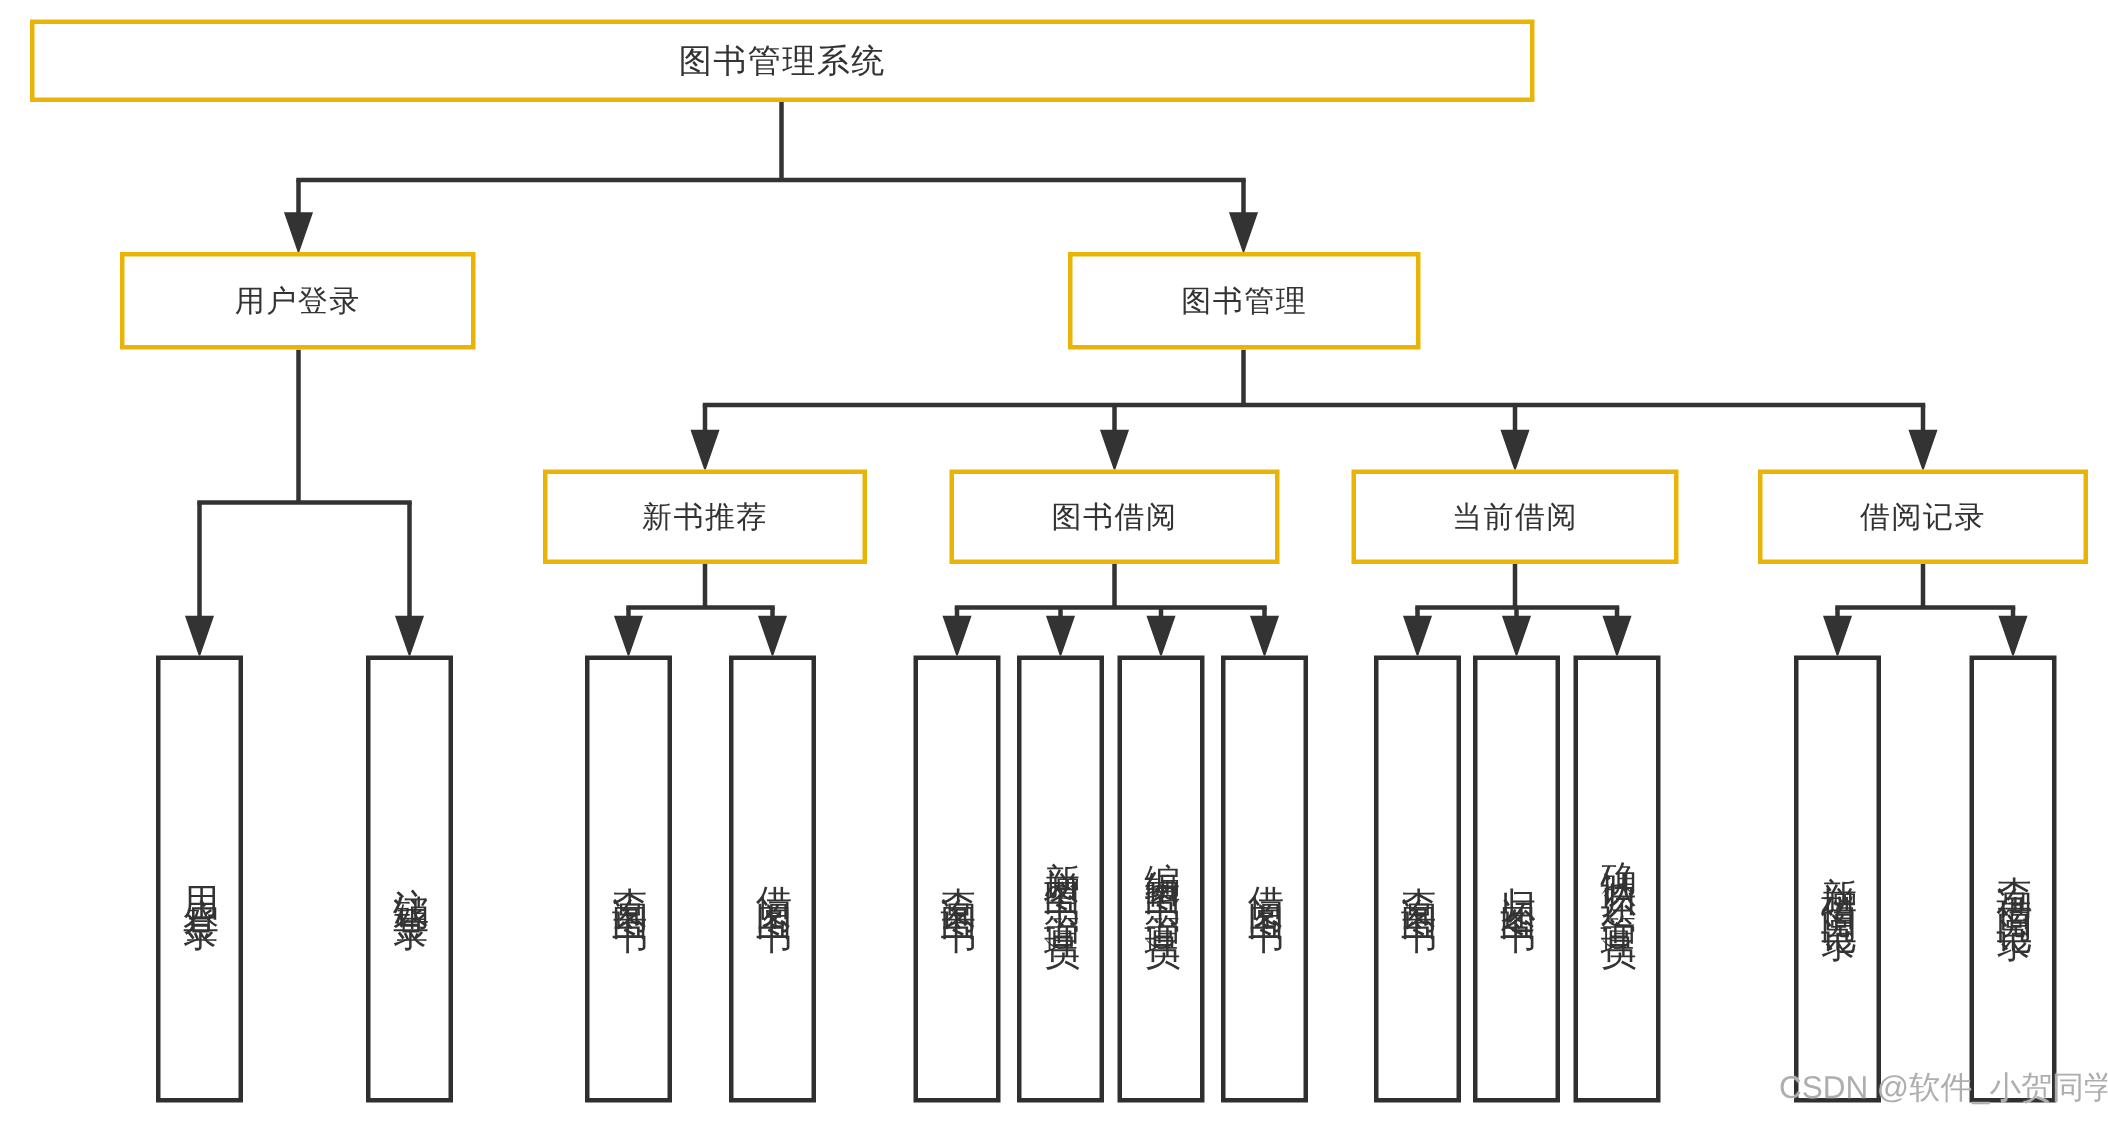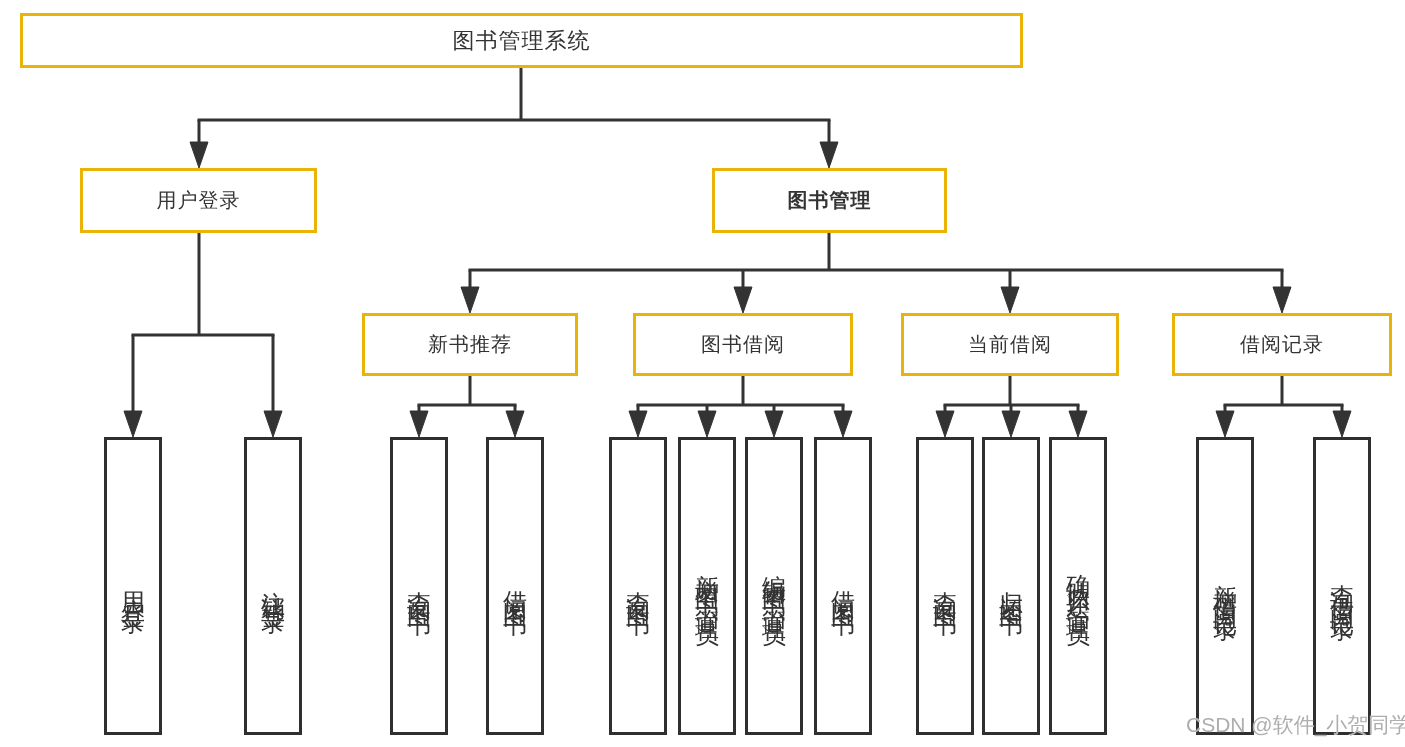--- a/index.html
+++ b/index.html
@@ -141,21 +141,21 @@
     <polygon points="1333,411 1351,411 1342,437"></polygon>
   </svg>
 
   <div class="box root" style="left:20px; top:13px; width:1003px; height:55px;">
     <span class="label">图书管理系统</span>
   </div>
 
   <div class="box lvl" style="left:80px; top:168px; width:237px; height:65px;">
     <span class="label">用户登录</span>
   </div>
-  <div class="box lvl" style="left:712px; top:168px; width:235px; height:65px;font-weight:bold;">
+  <div class="box lvl" style="left:712px; top:168px; width:235px; height:65px;">
     <span class="label">图书管理</span>
   </div>
 
   <div class="box lvl" style="left:362px; top:313px; width:216px; height:63px;">
     <span class="label">新书推荐</span>
   </div>
   <div class="box lvl" style="left:633px; top:313px; width:220px; height:63px;">
     <span class="label">图书借阅</span>
   </div>
   <div class="box lvl" style="left:1172px; top:313px; width:220px; height:63px;">

